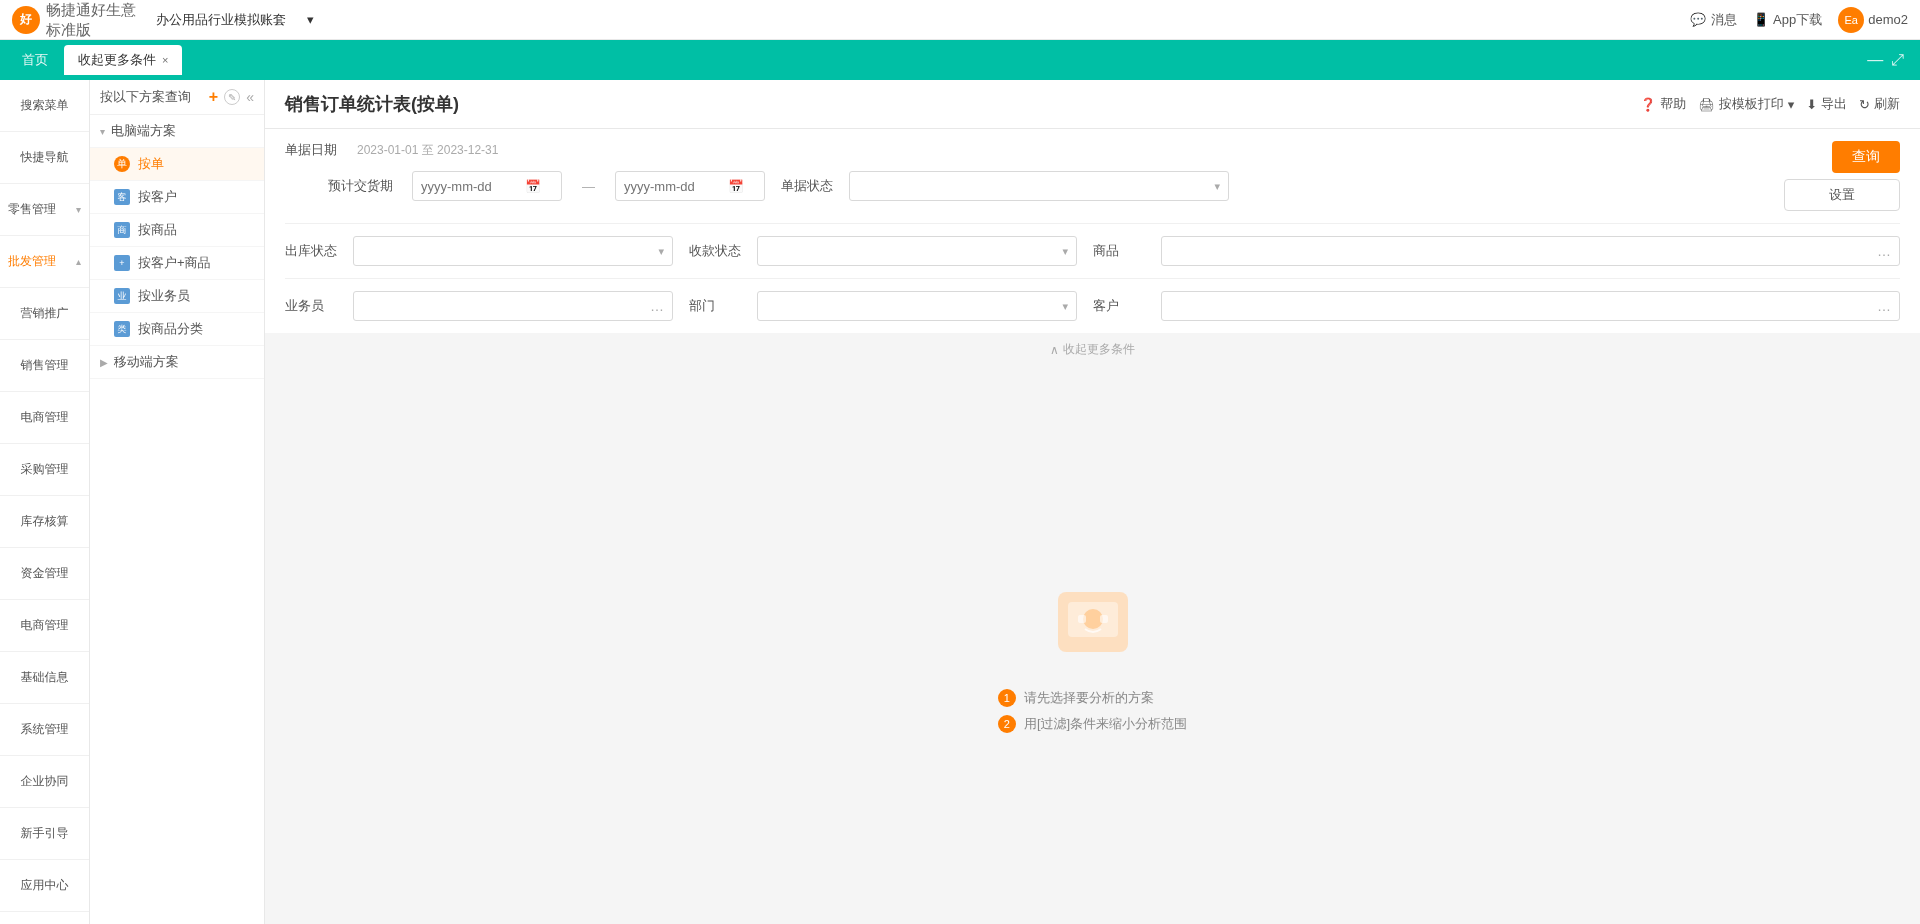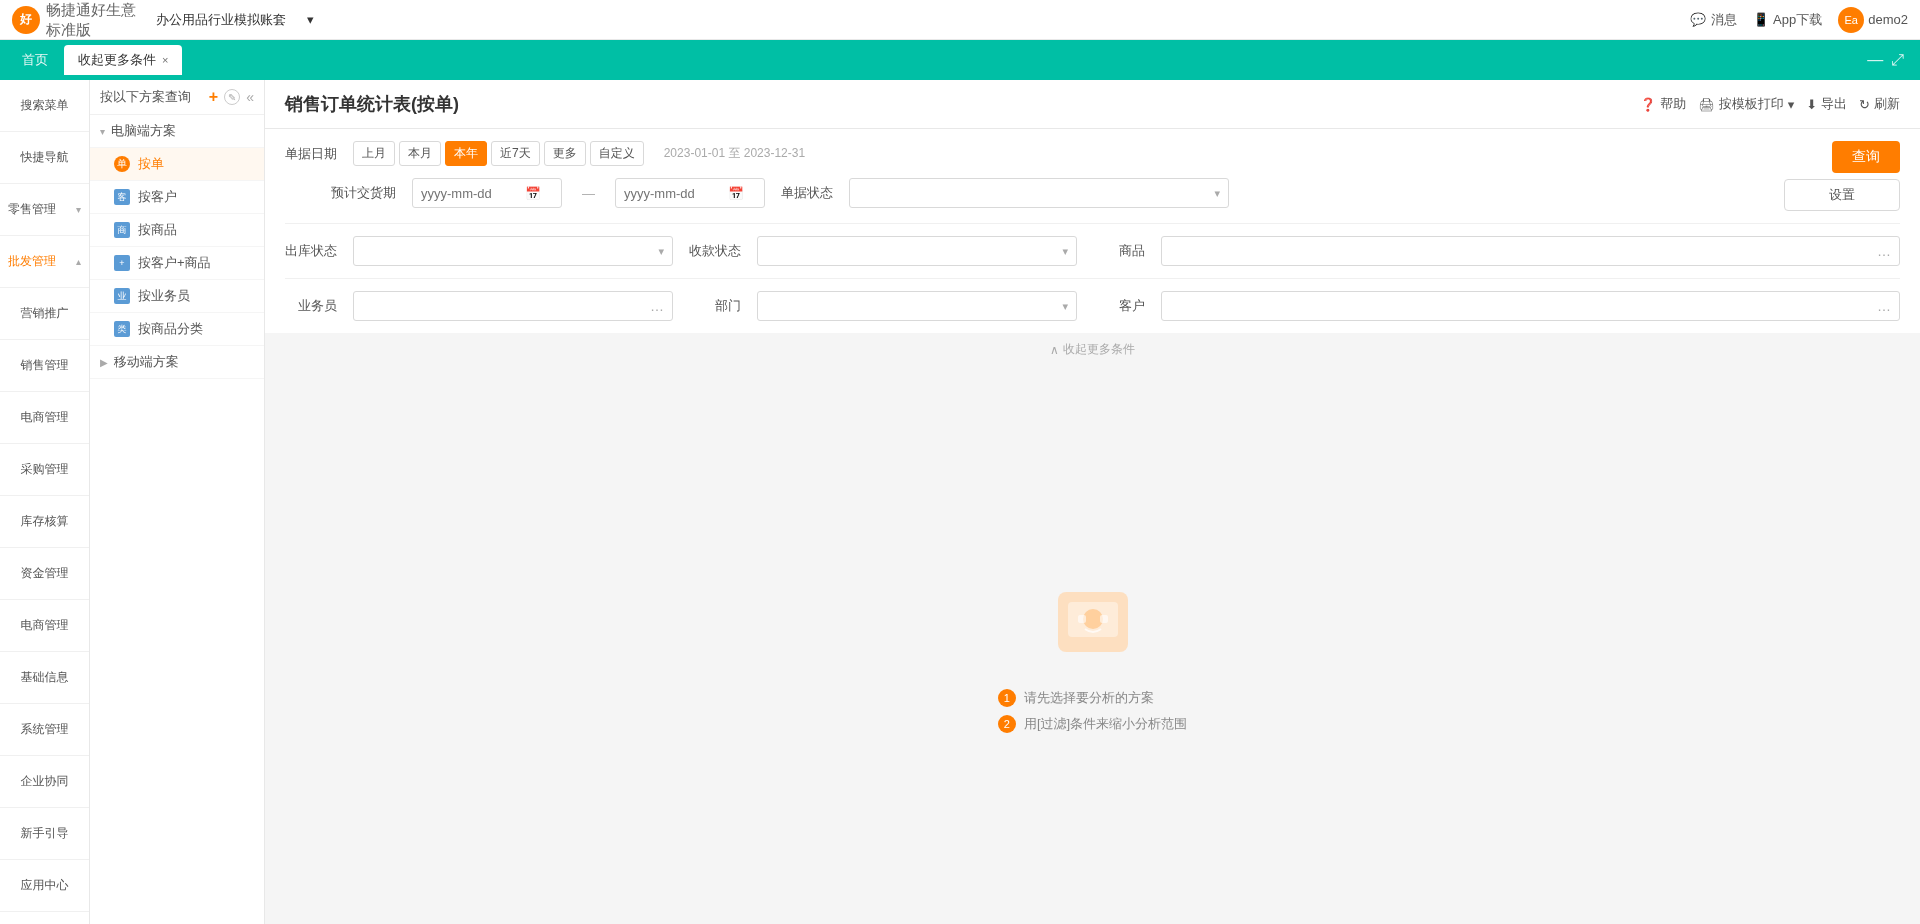--- a/index.html
+++ b/index.html
@@ -190,21 +190,21 @@
       align-items: center;
       gap: 16px;
       margin-bottom: 12px;
     }
     .filter-row:last-child { margin-bottom: 0; }
     .filter-label {
       font-size: 13px;
       color: #555;
       white-space: nowrap;
       min-width: 52px;
-      text-align: right;
+      text-align: left;
     }
     .filter-date-group { display: flex; align-items: center; gap: 4px; }
     .date-btn {
       padding: 3px 8px;
       border: 1px solid #d9d9d9;
       border-radius: 3px;
       font-size: 12px;
       cursor: pointer;
       background: #fff;
       color: #555;
@@ -507,28 +507,20 @@
         </div>
       </div>
 
       <div class="filter-area">
 
         <div style="display:flex; align-items:flex-start; gap:0; margin-bottom:12px;">
           <div style="flex:1; display:flex; flex-direction:column; gap:12px;">
 
             <div class="filter-row" style="margin-bottom:0;">
               <span class="filter-label">单据日期</span>
-              <div class="filter-date-group">
-                <button class="date-btn">上月</button>
-                <button class="date-btn">本月</button>
-                <button class="date-btn active">本年</button>
-                <button class="date-btn">近7天</button>
-                <button class="date-btn">更多</button>
-                <button class="date-btn">自定义</button>
-              </div>
               <span class="date-range-text">2023-01-01 至 2023-12-31</span>
             </div>
 
             <div style="display:flex; align-items:center; gap:16px;">
 
               <span class="filter-label" style="min-width:68px;margin-left:43px;">预计交货期</span>
               <div class="filter-date-input-wrap">
                 <input type="text" placeholder="yyyy-mm-dd" style="">
                 <span style="color:#aaa;">📅</span>
               </div>

